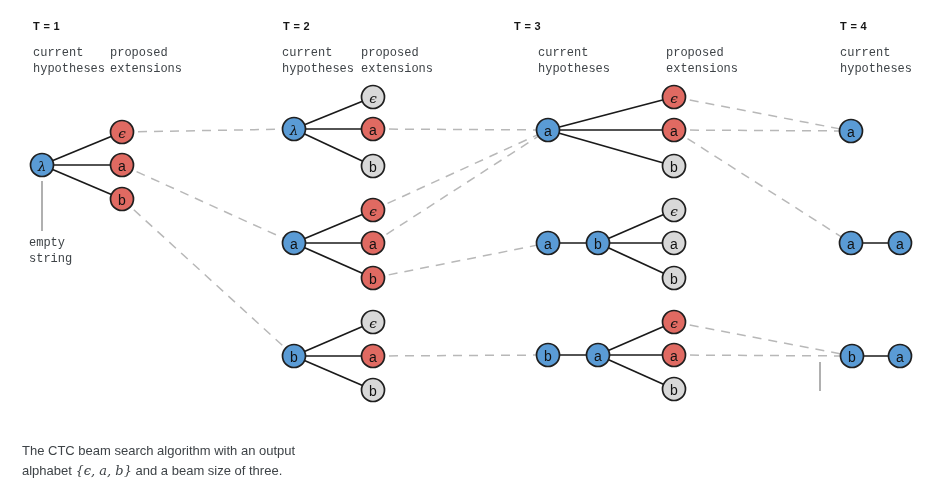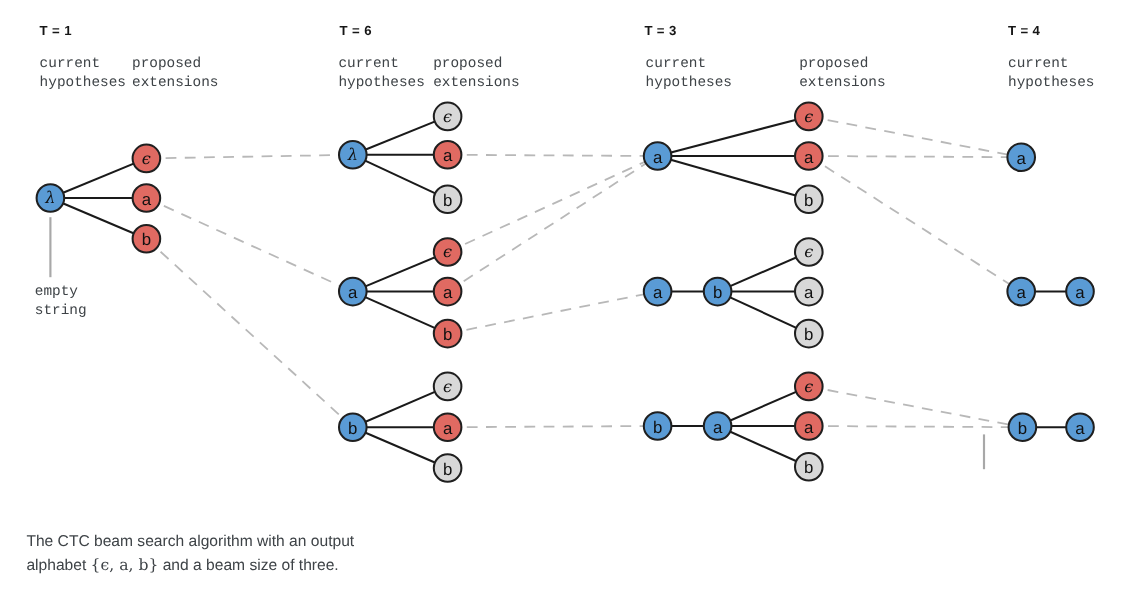--- a/index.html
+++ b/index.html
@@ -39,20 +39,21 @@
     font-family: Liberation Mono, monospace;
   }
   .caption {
     position: absolute;
     font-size: 13px;
     line-height: 1.5;
     color: #3e4347;
   }
   .caption .math, .sublabel .math {
     font-family: "DejaVu Serif", serif;
+    font-style: italic;
   }
   
   .edge-solid {
     stroke: #1a1a1a;
     stroke-width: 1.7;
   }
   .edge-dashed {
     stroke: #b8b8b8;
     stroke-width: 1.5;
     stroke-dasharray: 9 7;
@@ -268,27 +269,27 @@
         <text x="900" y="356.5" class="nlabel">a</text>
       </g>
     </svg>
 
   <div class="col-title" style="left:33px;  top:20px">T = 1</div>
   <div class="sublabel" style="left:33px;  top:46px">current
 hypotheses</div>
   <div class="sublabel" style="left:110px; top:46px">proposed
 extensions</div>
 
-  <div class="col-title" style="left:283px; top:20px">T = 6</div>
+  <div class="col-title" style="left:283px; top:20px">T = 2</div>
   <div class="sublabel" style="left:282px; top:46px">current
 hypotheses</div>
   <div class="sublabel" style="left:361px; top:46px">proposed
 extensions</div>
 
-  <div class="col-title" style="left:537px; top:20px">T = 3</div>
+  <div class="col-title" style="left:514px; top:20px">T = 3</div>
   <div class="sublabel" style="left:538px; top:46px">current
 hypotheses</div>
   <div class="sublabel" style="left:666px; top:46px">proposed
 extensions</div>
 
   <div class="col-title" style="left:840px; top:20px">T = 4</div>
   <div class="sublabel" style="left:840px; top:46px">current
 hypotheses</div>
 
   <div class="sublabel" style="left:29px;  top:236px">empty

